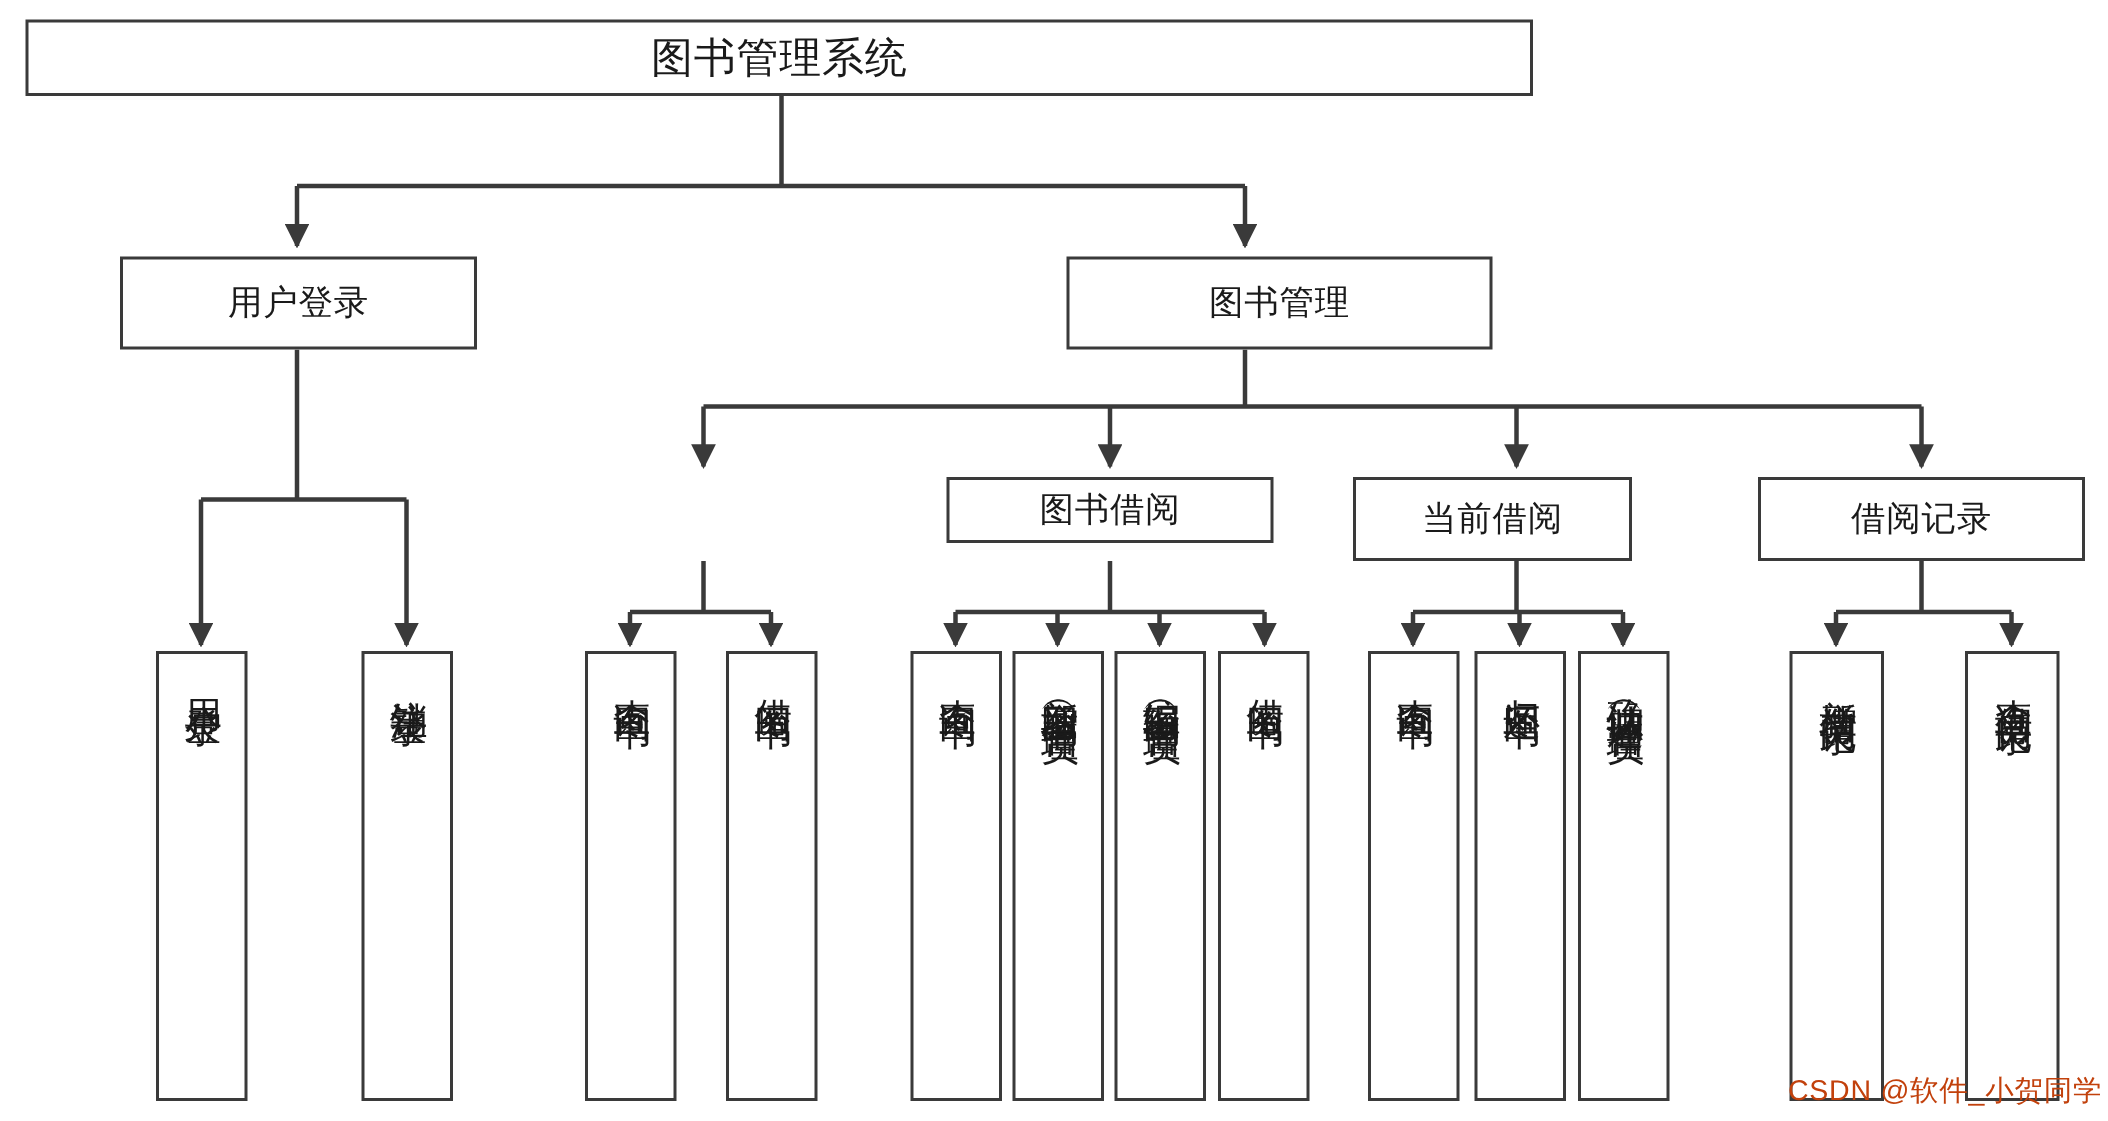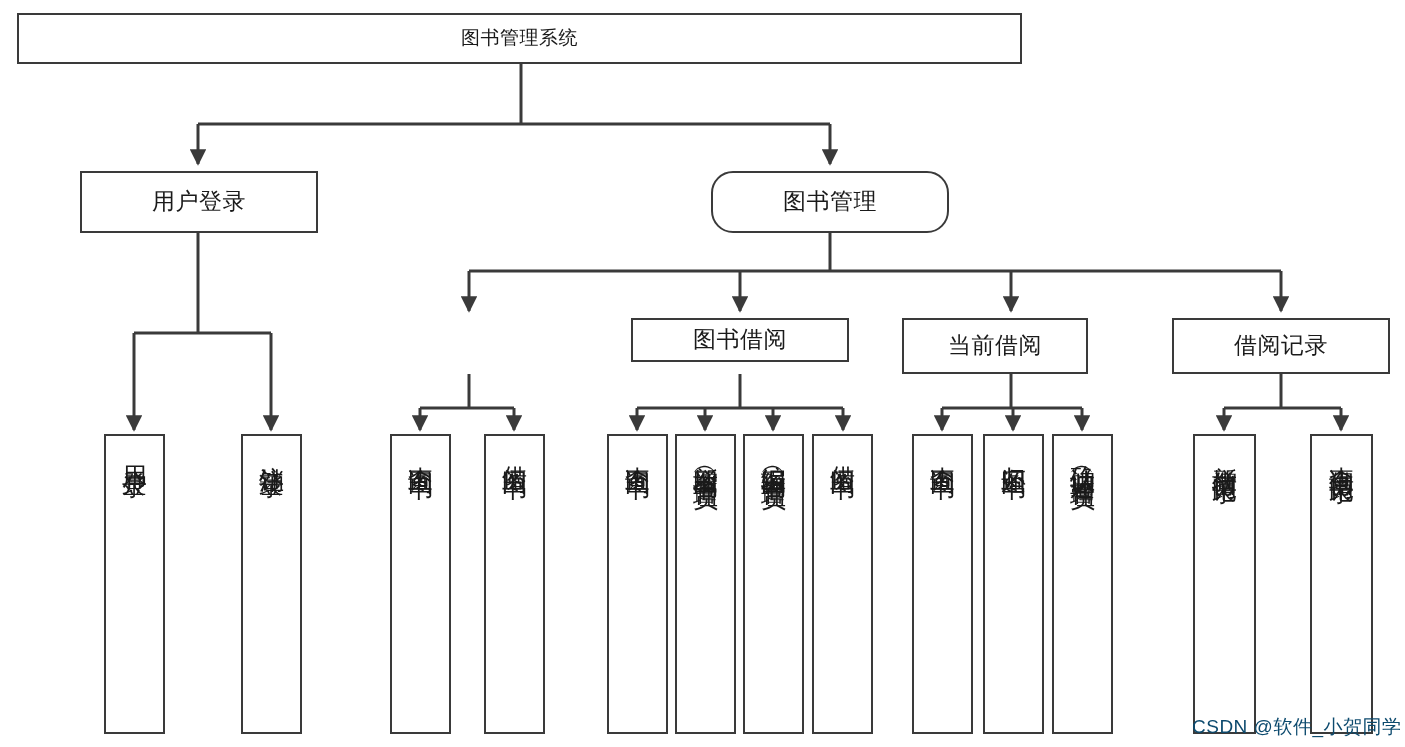--- a/index.html
+++ b/index.html
@@ -38,38 +38,38 @@
     text-align: center;
     line-height: 1.18;
     white-space: pre;
   }
   
   .node.h .lbl {
     font-size: 23px;
     letter-spacing: 0.5px;
   }
   .node.root .lbl {
-    font-size: 19px;
+    font-size: 28px;
   }
   
   .node.v {
     align-items: flex-start;
     padding-top: 10px;
   }
   .node.v .lbl {
     writing-mode: vertical-rl;
     text-orientation: upright;
     font-size: 25px;
     letter-spacing: 3px;
     line-height: 1;
   }
   .watermark {
     position: absolute;
     font-size: 19px;
-    color: #0c4a6e;
+    color: #c2410c;
     white-space: nowrap;
     letter-spacing: 0.5px;
   }
 </style>
 </head>
 <body>
 
 <div id="canvas">
 
   <svg class="edges" viewBox="0 0 1405 747">
@@ -125,21 +125,21 @@
     </g>
   </svg>
 
   <div class="node h root" style="left:17px; top:13px; width:1005px; height:51px;">
     <span class="lbl">图书管理系统</span>
   </div>
 
   <div class="node h" style="left:80px; top:171px; width:238px; height:62px;">
     <span class="lbl">用户登录</span>
   </div>
-  <div class="node h" style="left:711px; top:171px; width:238px; height:62px;border-radius:22px;">
+  <div class="node h" style="left:711px; top:171px; width:284px; height:62px;">
     <span class="lbl">图书管理</span>
   </div>
 
   <div class="node h" style="left:631px; top:318px; width:218px; height:44px;">
     <span class="lbl">图书借阅</span>
   </div>
   <div class="node h" style="left:902px; top:318px; width:186px; height:56px;">
     <span class="lbl">当前借阅</span>
   </div>
   <div class="node h" style="left:1172px; top:318px; width:218px; height:56px;">

